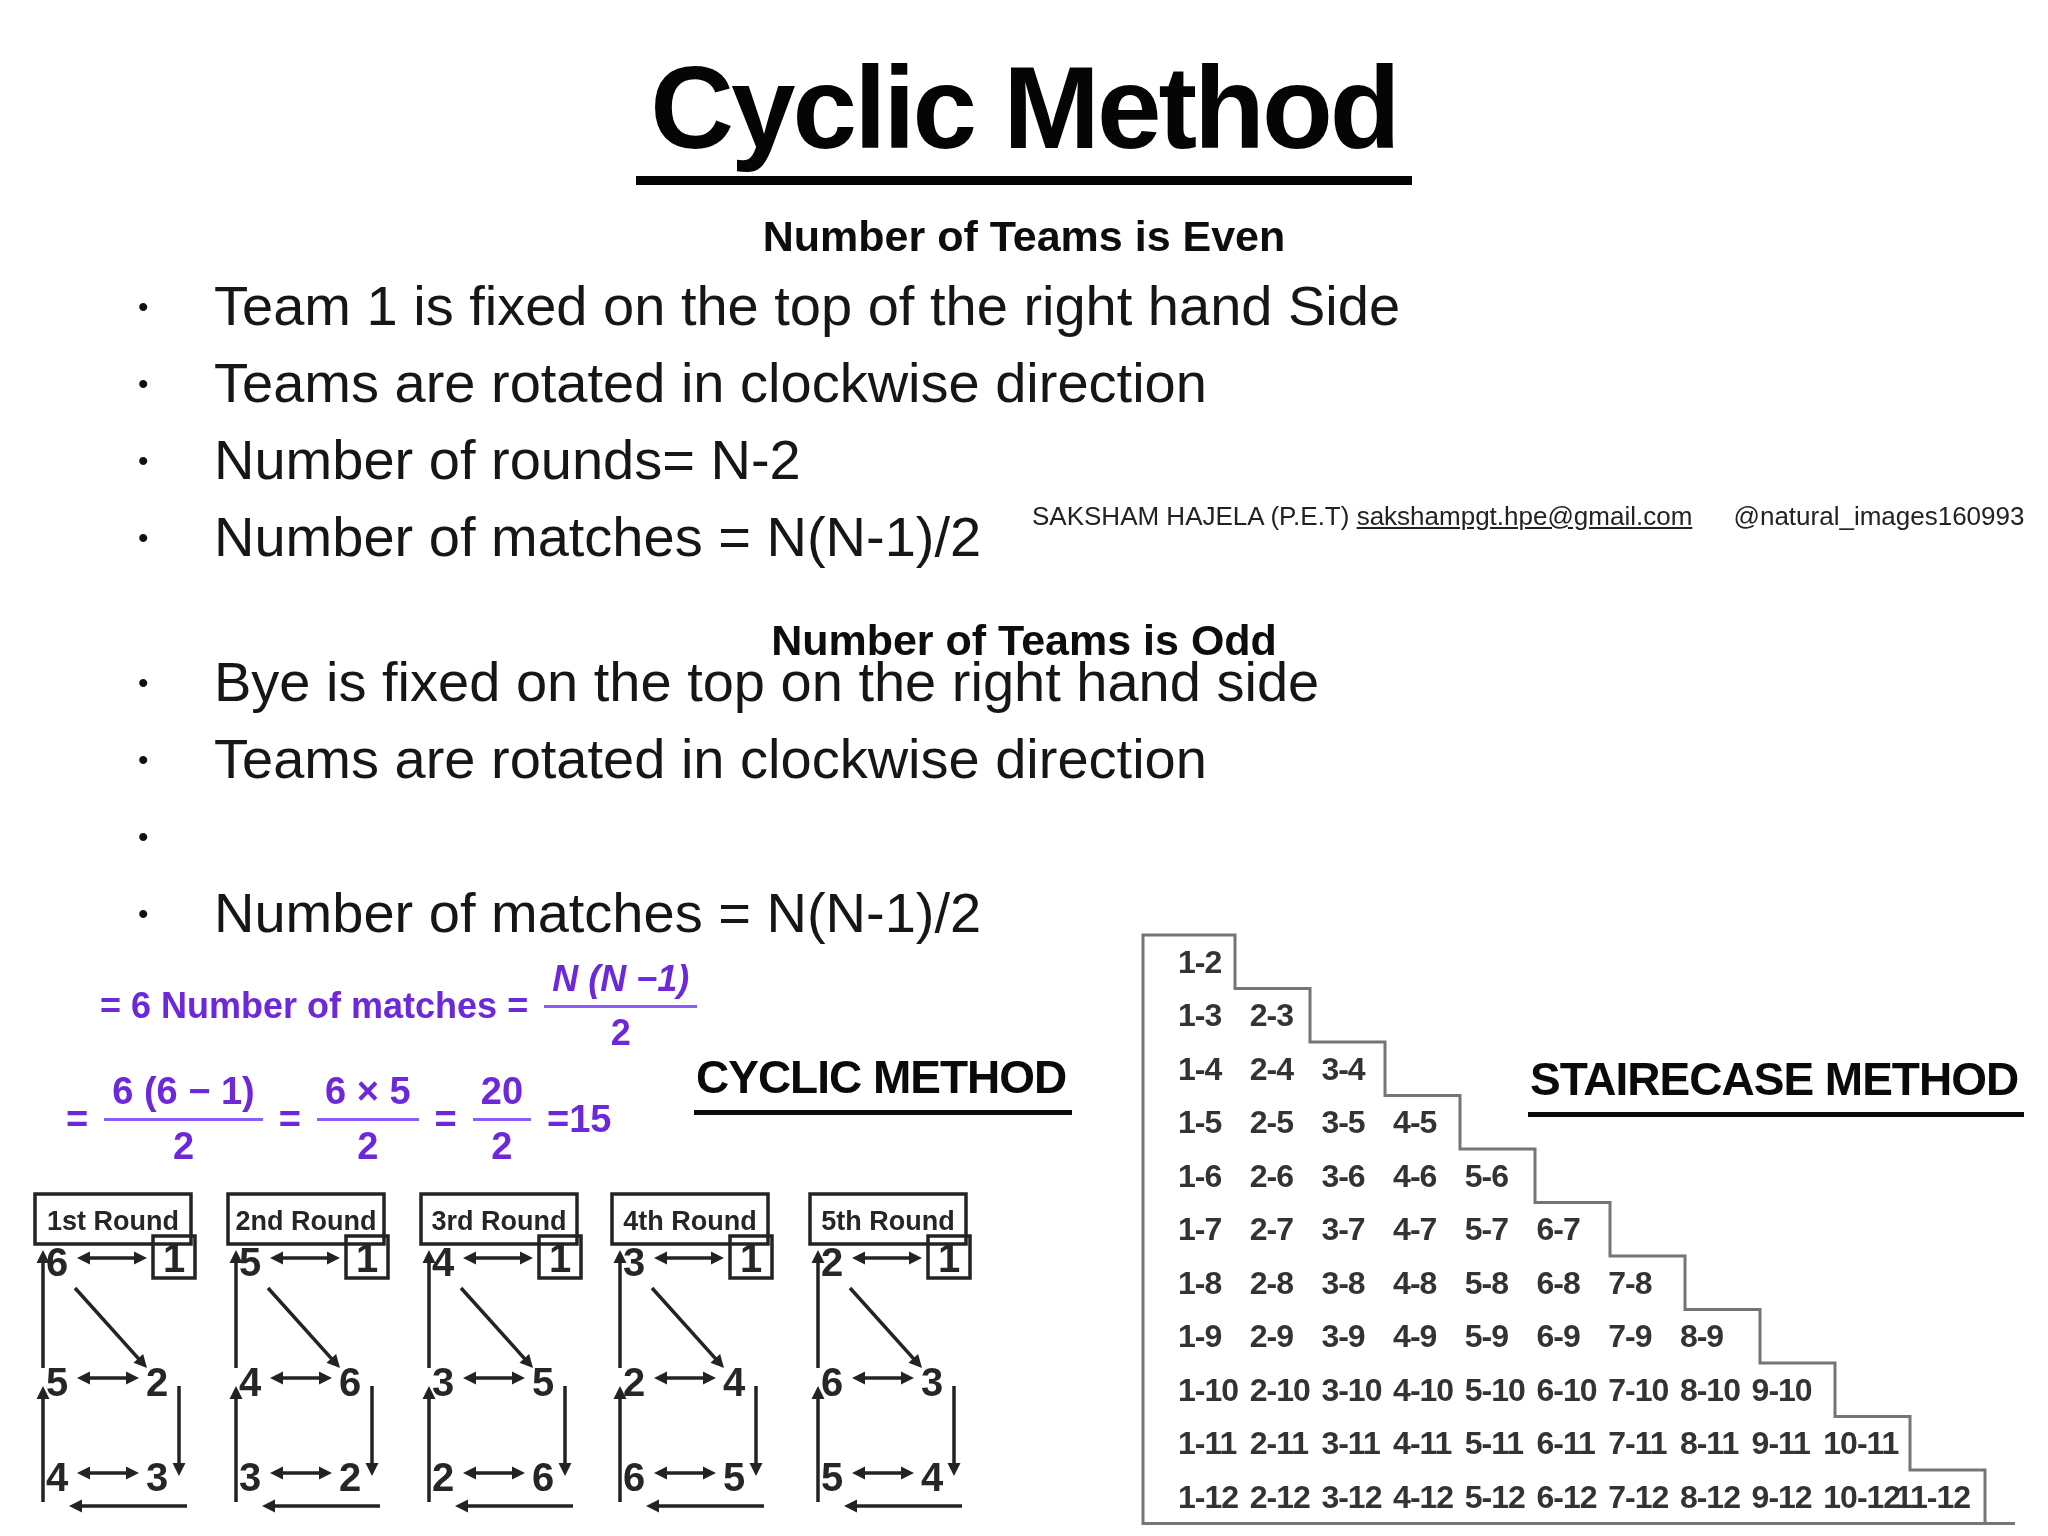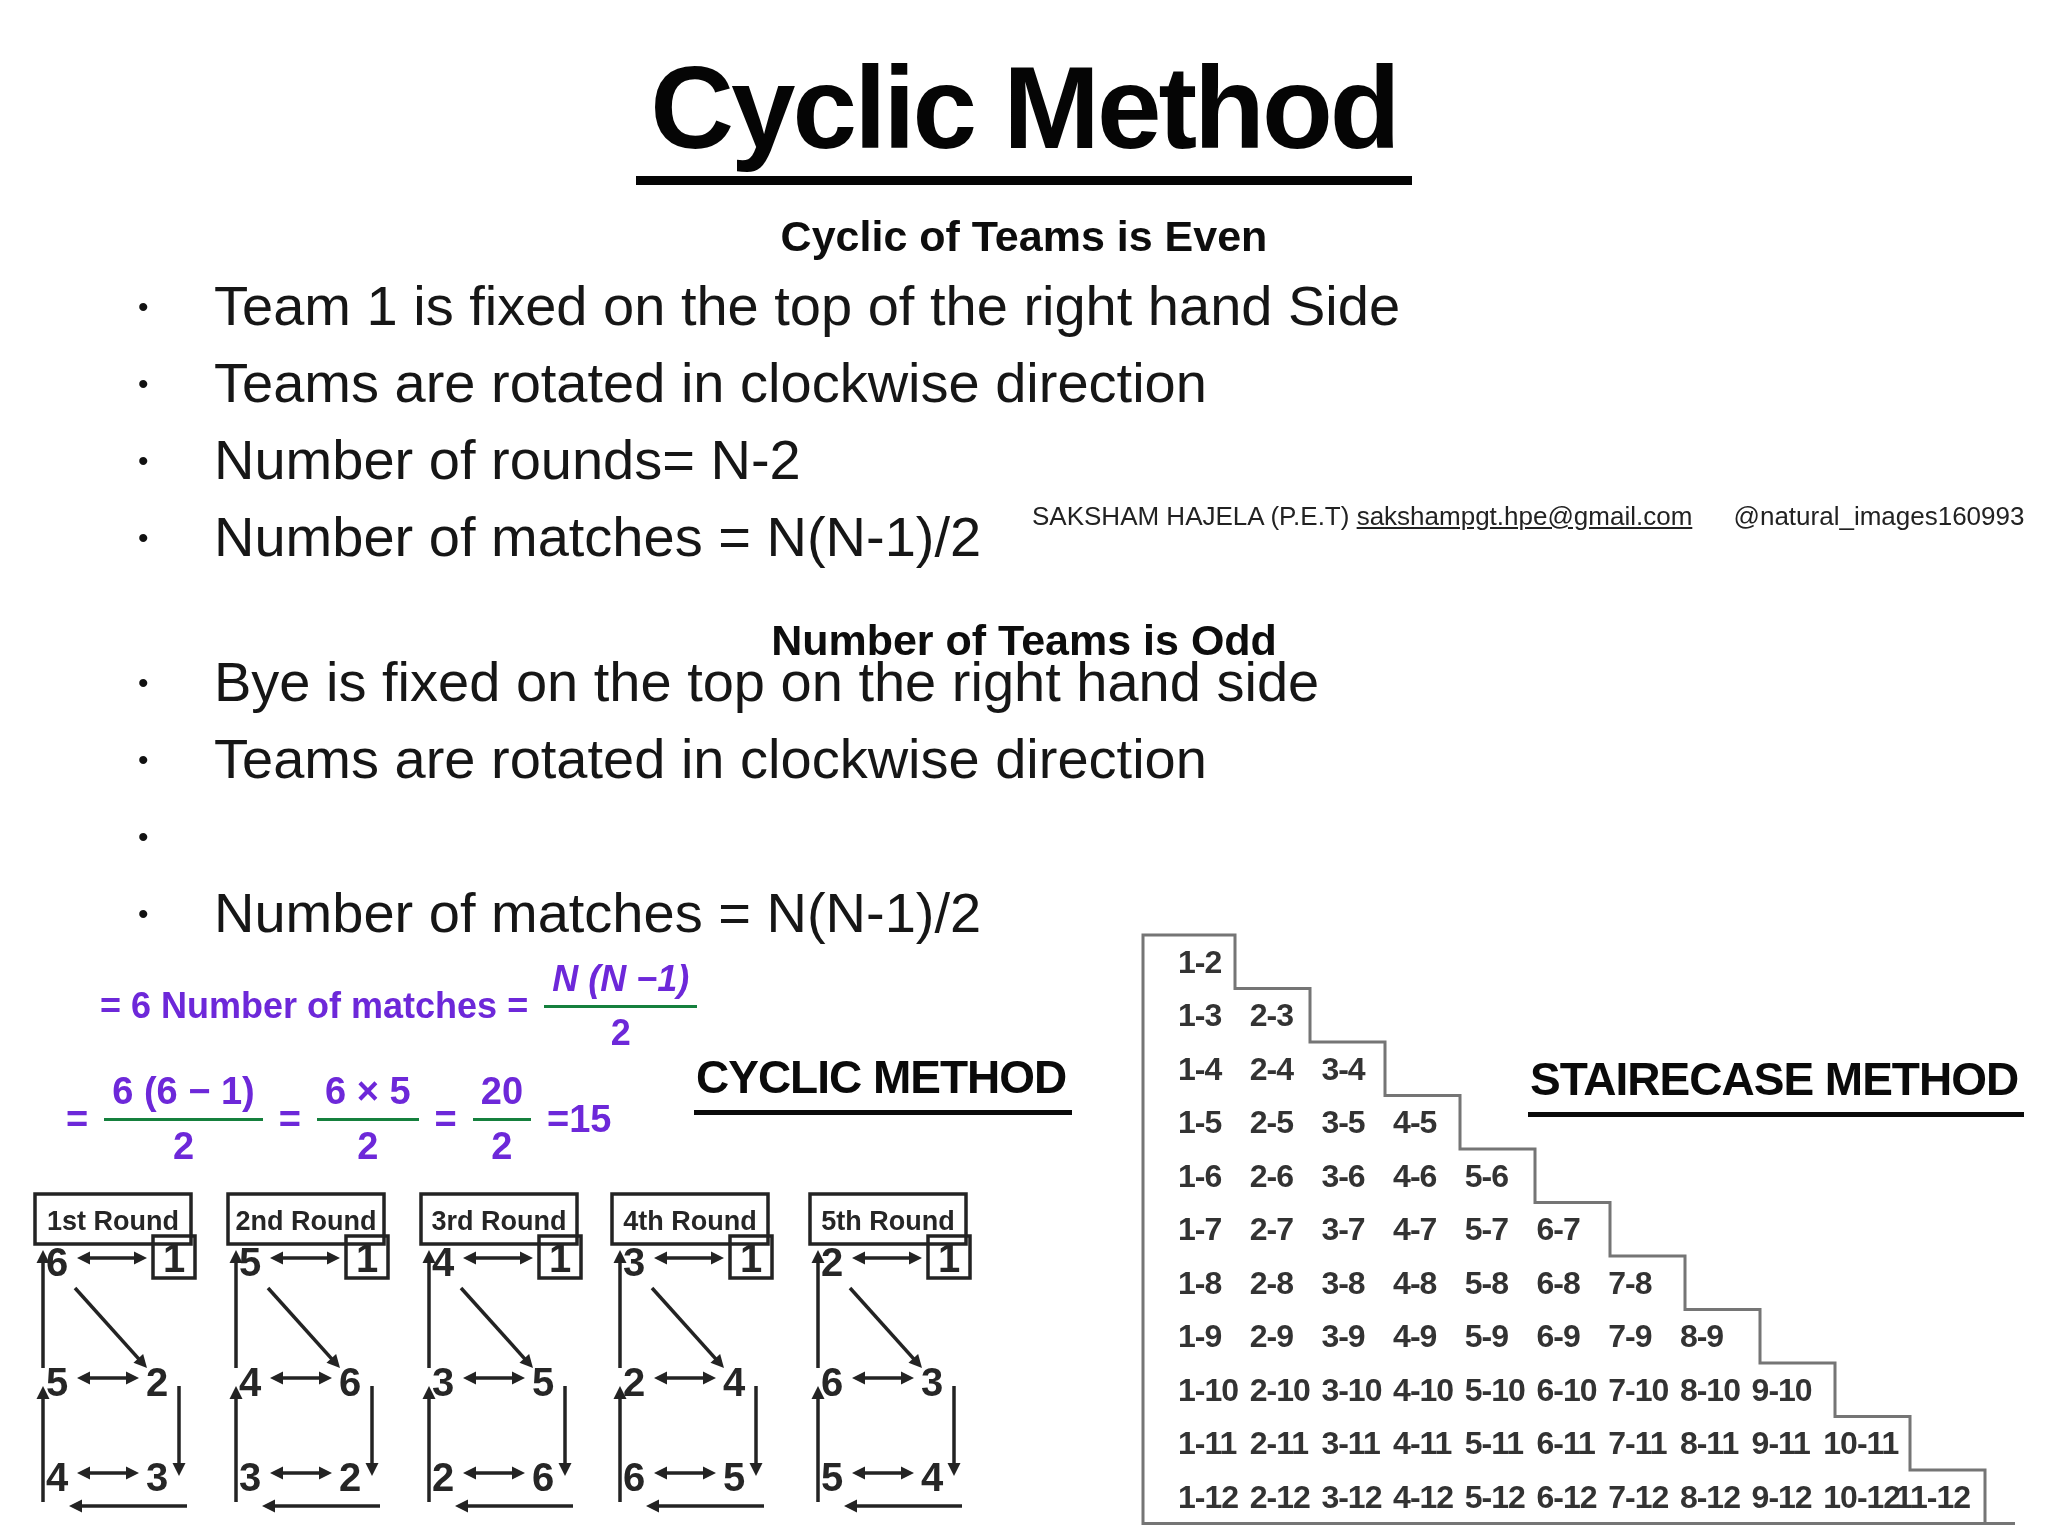--- a/index.html
+++ b/index.html
@@ -29,21 +29,21 @@
   #watermark{top:501px;left:1032px;font-size:26px;color:#222;white-space:nowrap;}
   #watermark .email{text-decoration:underline;cursor:pointer;}
   #watermark .handle{margin-left:34px;}
   
   #formula{top:958px;left:58px;width:560px;color:#6d28d9;font-weight:700;}
   .f-line{display:flex;align-items:center;}
   #formula-line1{font-size:36px;margin-left:34px;}
   #formula-line2{font-size:38px;margin-top:16px;}
   .fop{margin:0 8px;white-space:pre;}
   .frac{display:inline-flex;flex-direction:column;align-items:center;margin:0 8px;}
-  .frac .fnum{padding:0 8px 5px 8px;border-bottom:3px solid #15803d;white-space:nowrap;}
+  .frac .fnum{padding:0 8px 5px 8px;border-bottom:3px solid #8b5cf6;white-space:nowrap;}
   .frac .fnum.it{font-style:italic;}
   .frac .fden{padding-top:4px;}
   
   .method-label{
     font-size:46px;font-weight:700;color:#0a0a0a;letter-spacing:-1px;
     border-bottom:5px solid #0a0a0a;padding:0 6px 6px 2px;white-space:nowrap;
   }
   #cyclic-label{top:1050px;left:694px;}
   #staircase-label{top:1052px;left:1528px;}
   
@@ -64,21 +64,21 @@
     font-weight:700;font-size:32px;letter-spacing:-1px;fill:#333333;
   }
 </style>
 </head>
 <body>
 
 <div class="abs" id="title-wrap">
   <span class="t">Cyclic Method</span>
 </div>
 
-<div class="abs sec-heading" id="even-heading">Cyclic of Teams is Even</div>
+<div class="abs sec-heading" id="even-heading">Number of Teams is Even</div>
 <div class="abs bullet-list" id="even-bullets">
     <div class="bullet-item">
       <span class="dot">•</span>
       <span class="btext">Team 1 is fixed on the top of the right hand Side</span>
     </div>
     <div class="bullet-item">
       <span class="dot">•</span>
       <span class="btext">Teams are rotated in clockwise direction</span>
     </div>
     <div class="bullet-item">

